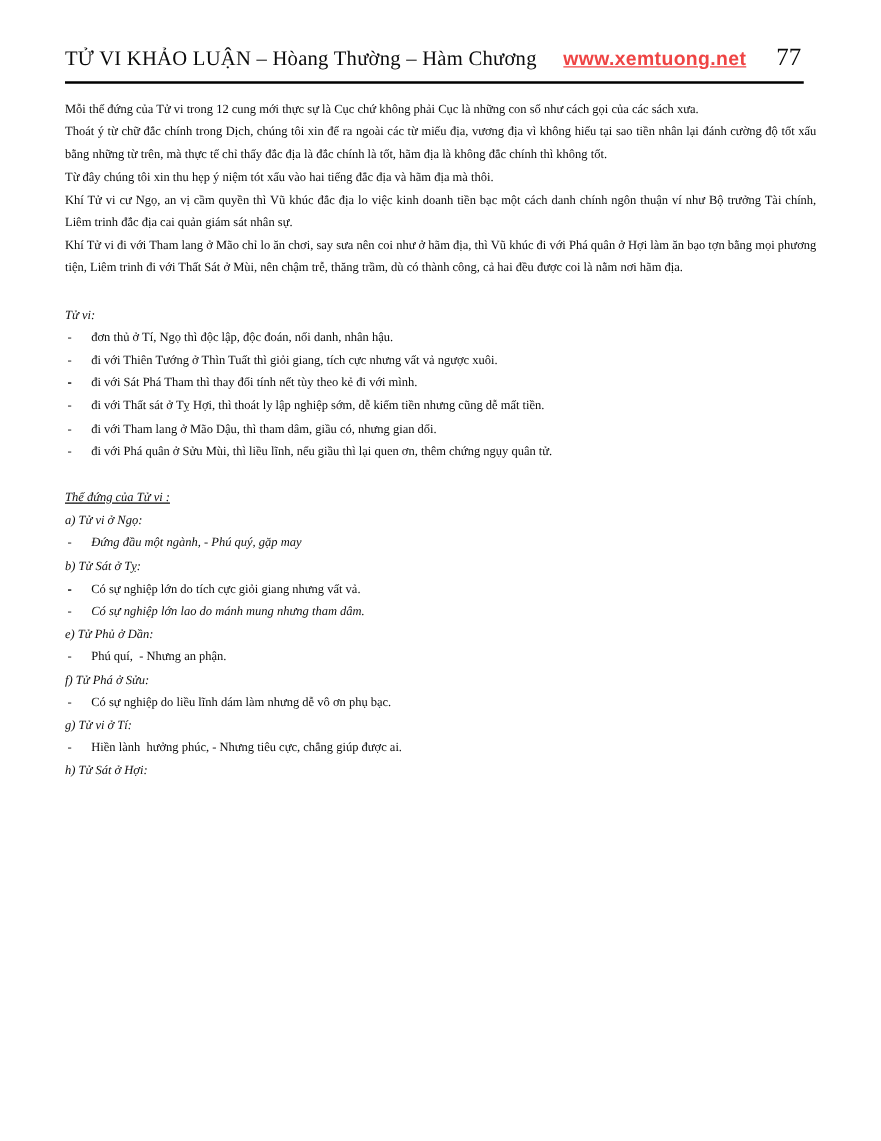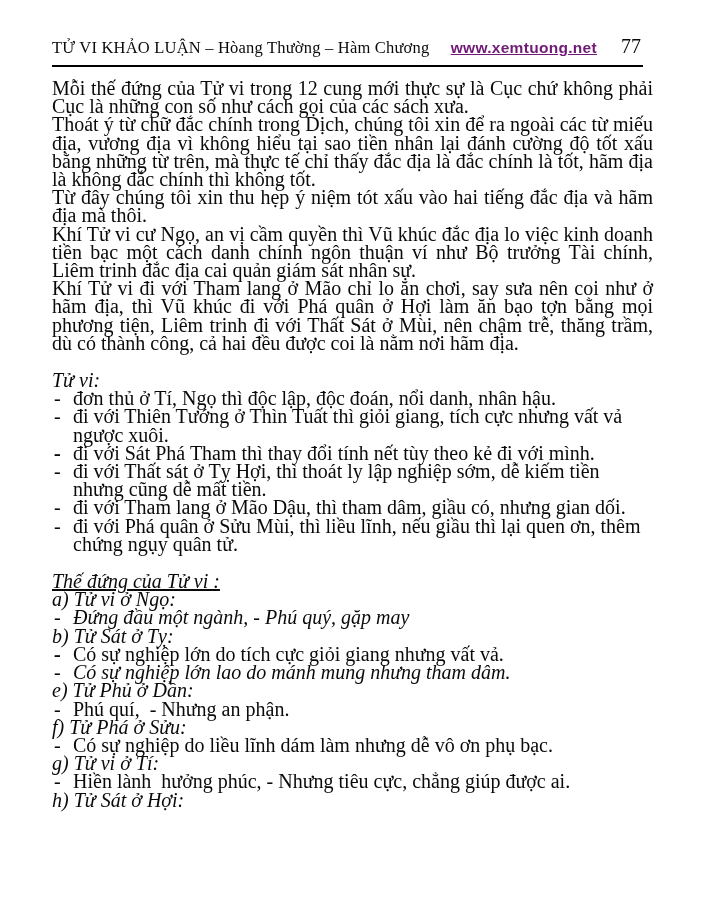--- a/index.html
+++ b/index.html
@@ -47,21 +47,21 @@
     font-size: 20px;
   }
   .header-rule {
     border: none;
     border-top: 2px solid #000;
     margin: 7px 10px 0 0;
   }
   
   .doc-body {
     margin-top: 12px;
-    font-size: 20px;
+    font-size: 10px;
     line-height: 18.2px;
   }
   .doc-body p {
     margin: 0;
   }
   .para {
     text-align: justify;
   }
   .para-italic {
     font-style: italic;
@@ -89,21 +89,21 @@
     height: 19px;
   }
 </style>
 </head>
 <body>
 
 <div class="page">
 
   <div class="header-row">
     <span class="header-title">TỬ VI KHẢO LUẬN – Hòang Thường – Hàm Chương</span>
-    <a class="header-link" style="color: #701a75;">www.xemtuong.net</a>
+    <a class="header-link" style="color: #ef4444;">www.xemtuong.net</a>
     <span class="header-page">77</span>
   </div>
 
   <hr class="header-rule" style="border-top-color: rgb(0, 0, 0);">
 
   <div class="doc-body">
       <p class="para">Mỗi thế đứng của Tử vi trong 12 cung mới thực sự là Cục chứ không phải Cục là những con số như cách gọi của các sách xưa.</p>
       <p class="para">Thoát ý từ chữ đắc chính trong Dịch, chúng tôi xin để ra ngoài các từ miếu địa, vương địa vì không hiểu tại sao tiền nhân lại đánh cường độ tốt xấu bằng những từ trên, mà thực tế chỉ thấy đắc địa là đắc chính là tốt, hãm địa là không đắc chính thì không tốt.</p>
       <p class="para">Từ đây chúng tôi xin thu hẹp ý niệm tót xấu vào hai tiếng đắc địa và hãm địa mà thôi.</p>
       <p class="para">Khí Tử vi cư Ngọ, an vị cầm quyền thì Vũ khúc đắc địa lo việc kinh doanh tiền bạc một cách danh chính ngôn thuận ví như Bộ trưởng Tài chính, Liêm trinh đắc địa cai quản giám sát nhân sự.</p>

